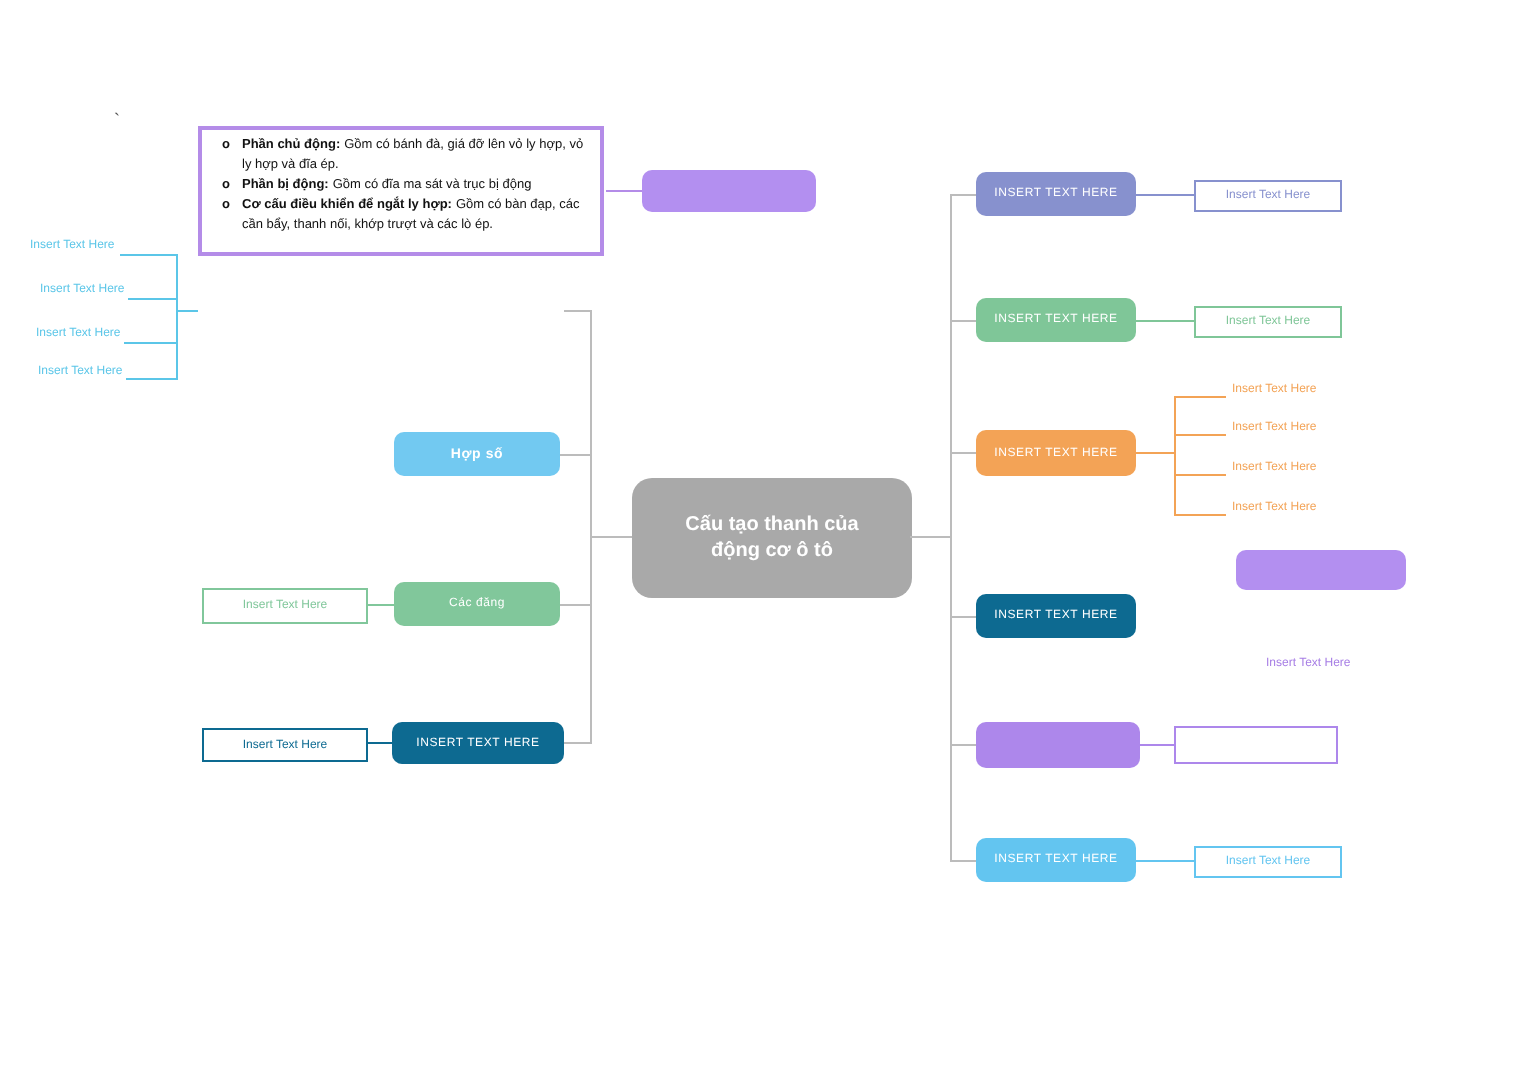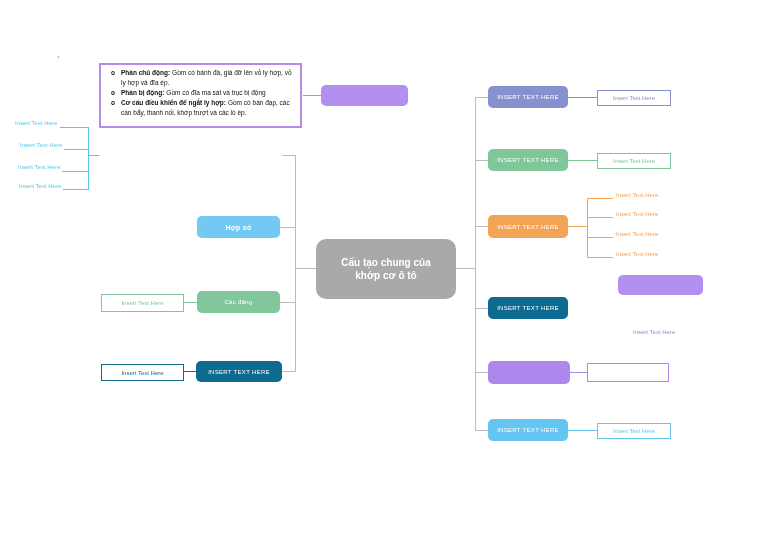--- a/index.html
+++ b/index.html
@@ -71,22 +71,22 @@
 
   <div class="node" style="left:197px;top:291px;width:83px;height:22px;background:#81c79b">Các đăng</div>
   <div class="hl" style="left:182px;top:302px;width:15px;background:#81c79b"></div>
   <div class="obox" style="left:101px;top:294px;width:81px;height:16px;border-color:#81c79b;color:#81c79b">Insert Text Here</div>
 
   <div class="node" style="left:196px;top:361px;width:86px;height:21px;background:#0d6a91">INSERT TEXT HERE</div>
   <div class="hl" style="left:182px;top:371px;width:14px;background:#0d6a91"></div>
   <div class="obox" style="left:101px;top:364px;width:81px;height:15px;border-color:#0d6a91;color:#0d6a91">Insert Text Here</div>
 
   <div class="center">
-    <div>Cấu tạo chung của</div>
-    <div>khớp cơ ô tô</div>
+    <div>Cấu tạo thanh của</div>
+    <div>động cơ ô tô</div>
   </div>
 
   <div class="hl" style="left:455px;top:268px;width:20px;background:#bcbcbc"></div>
   <div class="vl" style="left:475px;top:97px;height:333px;background:#bcbcbc"></div>
   <div class="hl" style="left:475px;top:97px;width:13px;background:#bcbcbc"></div>
   <div class="hl" style="left:475px;top:160px;width:13px;background:#bcbcbc"></div>
   <div class="hl" style="left:475px;top:226px;width:13px;background:#bcbcbc"></div>
   <div class="hl" style="left:475px;top:308px;width:13px;background:#bcbcbc"></div>
   <div class="hl" style="left:475px;top:372px;width:13px;background:#bcbcbc"></div>
   <div class="hl" style="left:475px;top:430px;width:13px;background:#bcbcbc"></div>

